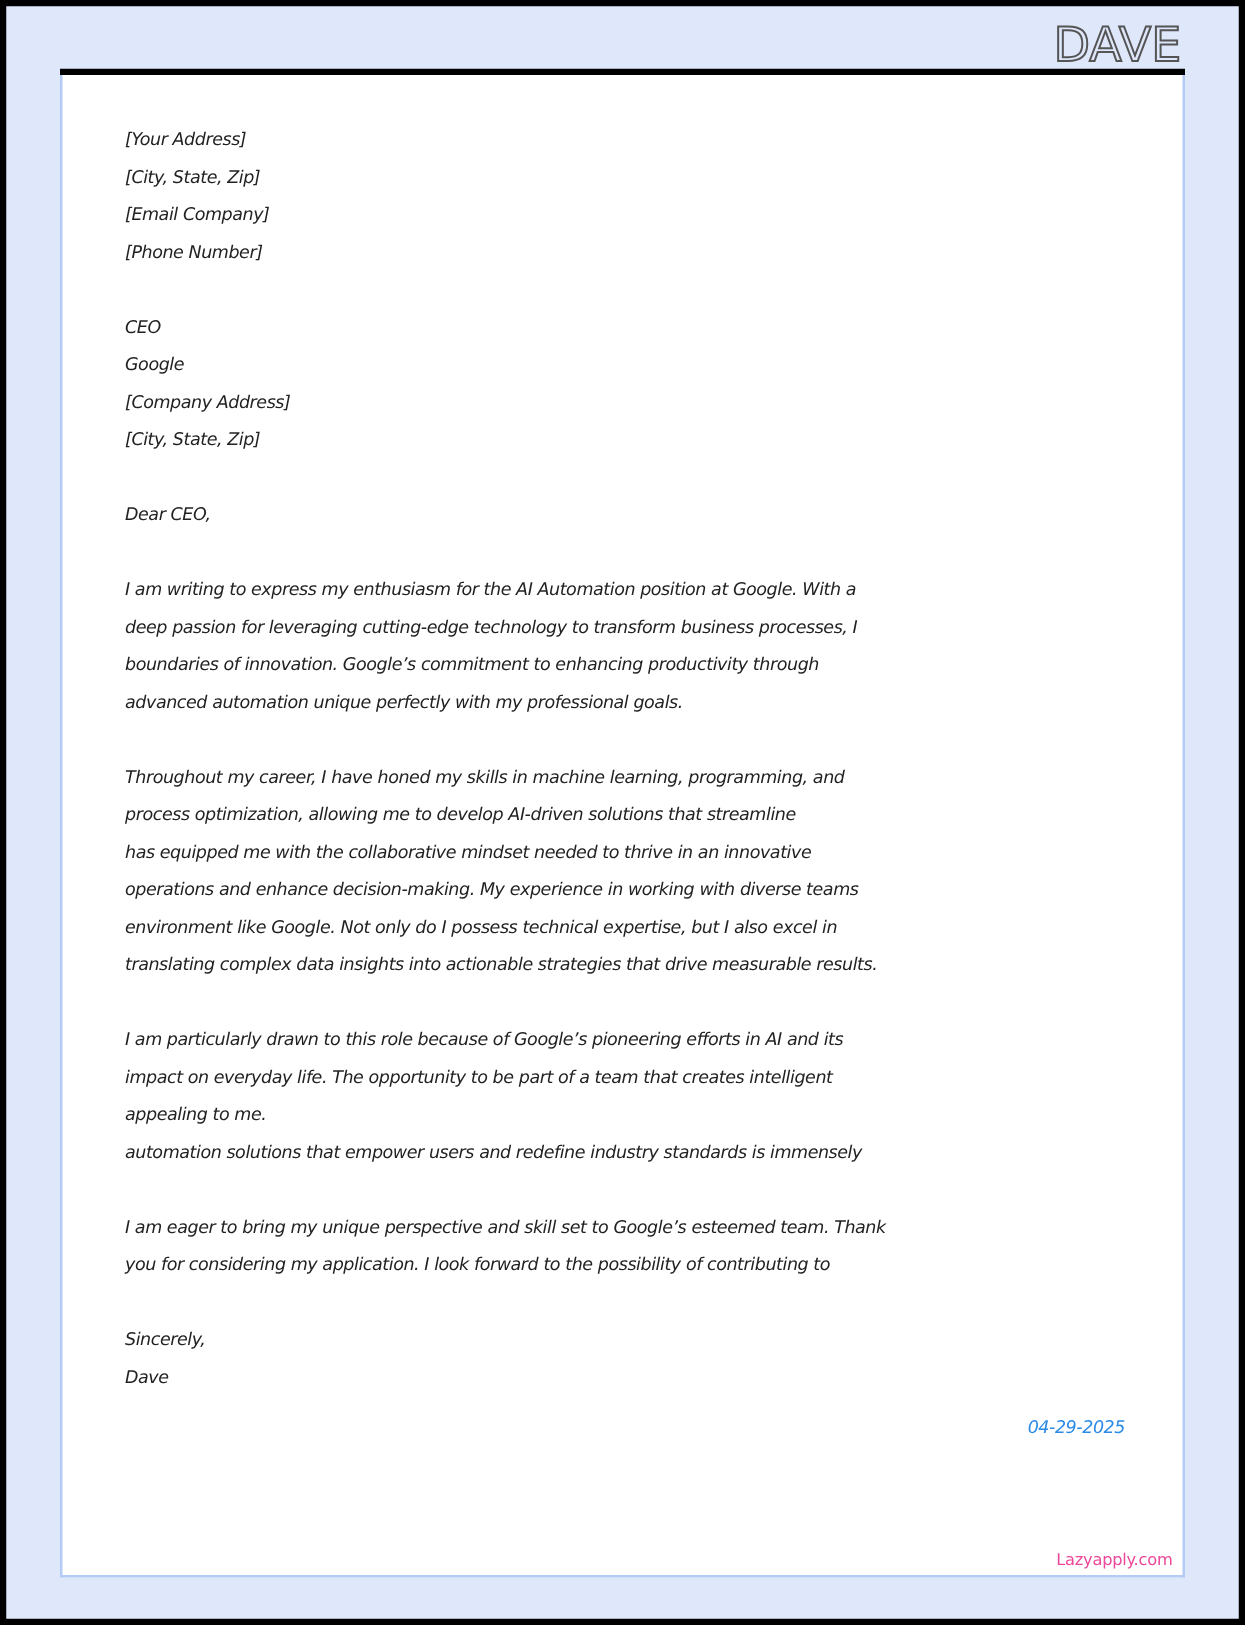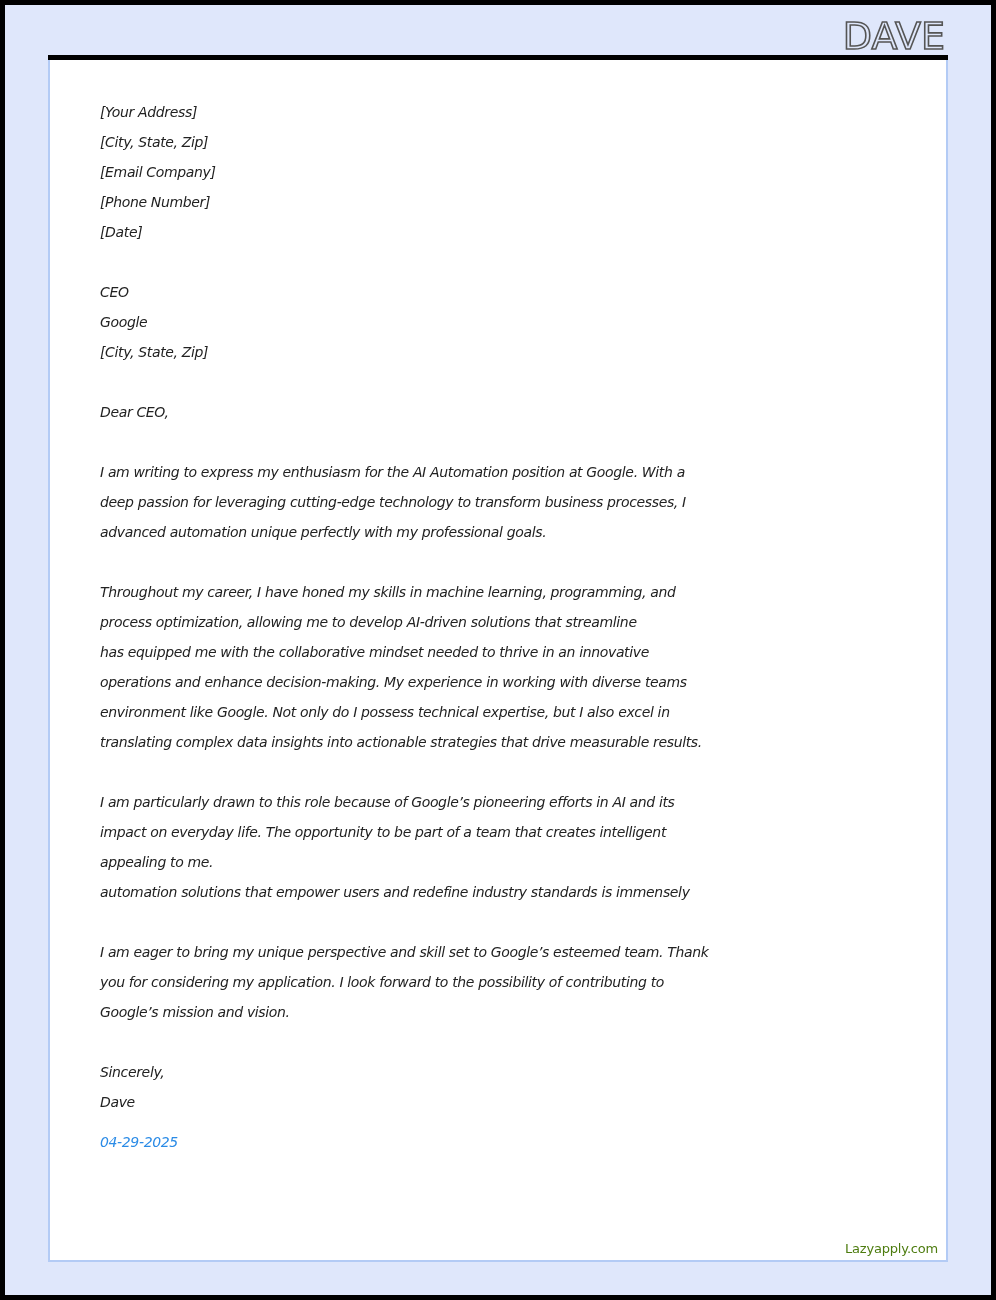--- a/index.html
+++ b/index.html
@@ -37,60 +37,61 @@
     .content {
       position: absolute; left: 50px; top: 37px;
       width: 800px;
       font-size: 14px; line-height: 30px; color: #222;
       letter-spacing: -0.35px;
       font-style: italic;
     }
     .line { white-space: nowrap; height: 30px; }
     .gap { height: 30px; }
     .date-stamp {
-      color: #2b8be6; margin-top: 10px;
+      color: #2b8be6; margin-top: 10px; text-align: right;
     }
     .footer-brand {
       position: absolute; right: 8px; bottom: 4px;
-      font-size: 13px; color: #4d7c0f; letter-spacing: -0.2px;
+      font-size: 13px; color: #ec4899; letter-spacing: -0.2px;
     }
   </style>
 </head>
 <body>
 
 <div class="frame"></div>
 
 <div class="brand">DAVE</div>
 <div class="topbar"></div>
 
 <div class="card">
   <div class="content">
 
     <div>
       <div class="line">[Your Address]</div>
       <div class="line">[City, State, Zip]</div>
       <div class="line">[Email Company]</div>
       <div class="line">[Phone Number]</div>
-      <div class="line">[Date]</div>
     </div>
     <div class="gap"></div>
 
     <div>
       <div class="line">CEO</div>
       <div class="line">Google</div>
+      <div class="line">[Company Address]</div>
       <div class="line">[City, State, Zip]</div>
     </div>
     <div class="gap"></div>
 
     <div class="line">Dear CEO,</div>
     <div class="gap"></div>
 
     <div>
       <div class="line">I am writing to express my enthusiasm for the AI Automation position at Google. With a</div>
       <div class="line">deep passion for leveraging cutting-edge technology to transform business processes, I</div>
+      <div class="line">boundaries of innovation. Google’s commitment to enhancing productivity through</div>
       <div class="line">advanced automation unique perfectly with my professional goals.</div>
     </div>
     <div class="gap"></div>
 
     <div>
       <div class="line">Throughout my career, I have honed my skills in machine learning, programming, and</div>
       <div class="line">process optimization, allowing me to develop AI-driven solutions that streamline</div>
       <div class="line">has equipped me with the collaborative mindset needed to thrive in an innovative</div>
       <div class="line">operations and enhance decision-making. My experience in working with diverse teams</div>
       <div class="line">environment like Google. Not only do I possess technical expertise, but I also excel in</div>
@@ -102,21 +103,20 @@
       <div class="line">I am particularly drawn to this role because of Google’s pioneering efforts in AI and its</div>
       <div class="line">impact on everyday life. The opportunity to be part of a team that creates intelligent</div>
       <div class="line">appealing to me.</div>
       <div class="line">automation solutions that empower users and redefine industry standards is immensely</div>
     </div>
     <div class="gap"></div>
 
     <div>
       <div class="line">I am eager to bring my unique perspective and skill set to Google’s esteemed team. Thank</div>
       <div class="line">you for considering my application. I look forward to the possibility of contributing to</div>
-      <div class="line">Google’s mission and vision.</div>
     </div>
     <div class="gap"></div>
 
     <div>
       <div class="line">Sincerely,</div>
       <div class="line">Dave</div>
       <div class="line date-stamp">04-29-2025</div>
     </div>
   </div>
 

